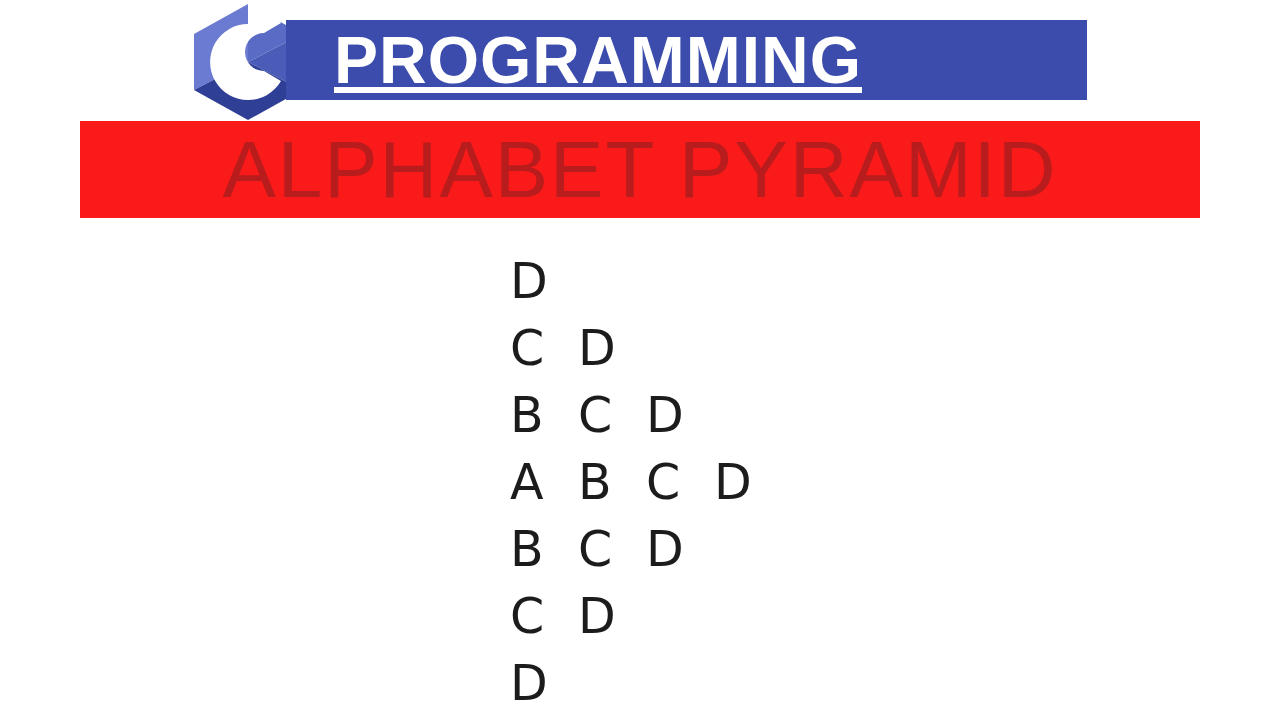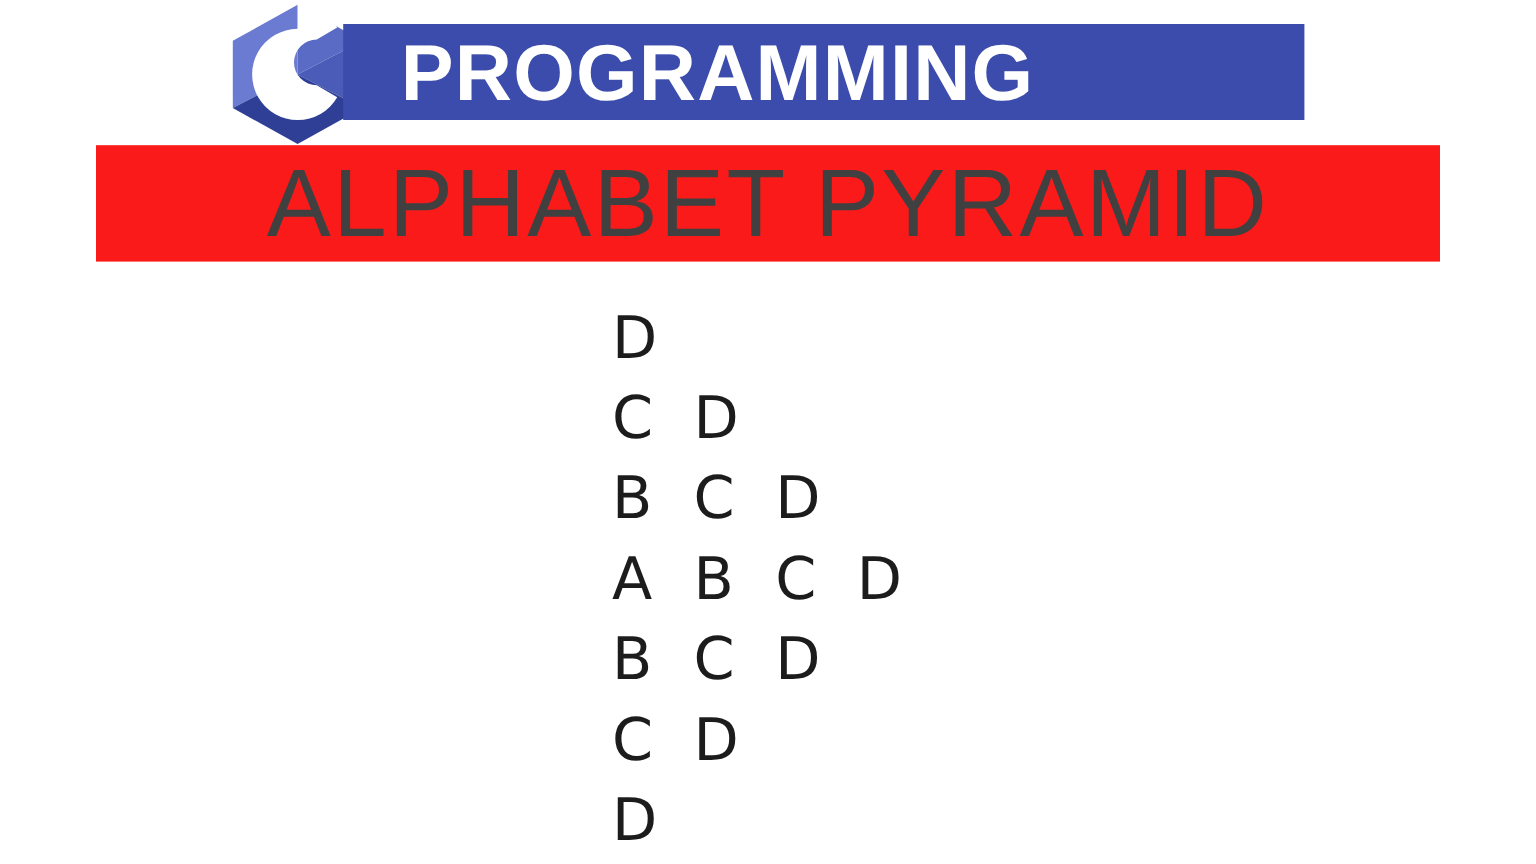--- a/index.html
+++ b/index.html
@@ -111,18 +111,18 @@
     <path d="M60 22
              a38 38 0 1 0 33 57
              l-17 -10
              a19 19 0 1 1 0 -38
              l17 -10
              a38 38 0 0 0 -33 -19 z" fill="#ffffff"></path>
   </svg>
 </div>
 
 <div id="blue-banner" style="background: rgb(59, 76, 172);"></div>
-<div id="blue-banner-text" style="color: rgb(255, 255, 255);">PROGRAMMING</div>
+<div id="blue-banner-text" style="color: rgb(255, 255, 255); text-decoration: underline;">PROGRAMMING</div>
 
 <div id="red-banner" style="background: rgb(250, 26, 26);"></div>
-<div id="red-banner-text" style="color: #404040;">ALPHABET PYRAMID</div>
+<div id="red-banner-text" style="color: #b91c1c;">ALPHABET PYRAMID</div>
 
 <div id="pyramid-output" style="color: rgb(28, 28, 28);"><div class="pyramid-row"><span class="pyramid-cell">D</span></div><div class="pyramid-row"><span class="pyramid-cell">C</span><span class="pyramid-cell">D</span></div><div class="pyramid-row"><span class="pyramid-cell">B</span><span class="pyramid-cell">C</span><span class="pyramid-cell">D</span></div><div class="pyramid-row"><span class="pyramid-cell">A</span><span class="pyramid-cell">B</span><span class="pyramid-cell">C</span><span class="pyramid-cell">D</span></div><div class="pyramid-row"><span class="pyramid-cell">B</span><span class="pyramid-cell">C</span><span class="pyramid-cell">D</span></div><div class="pyramid-row"><span class="pyramid-cell">C</span><span class="pyramid-cell">D</span></div><div class="pyramid-row"><span class="pyramid-cell">D</span></div></div>
 
 </body></html>

